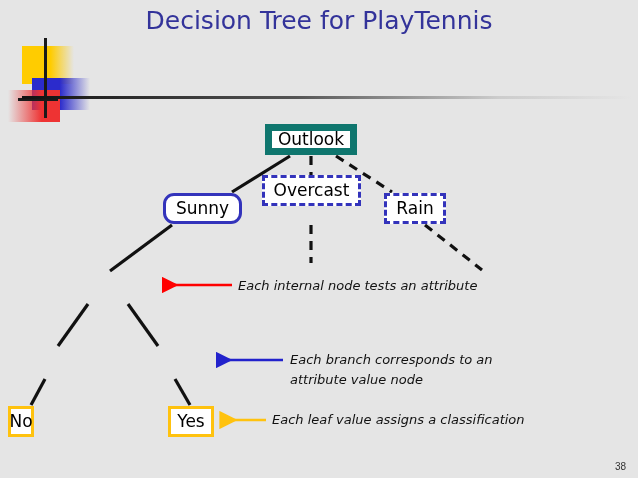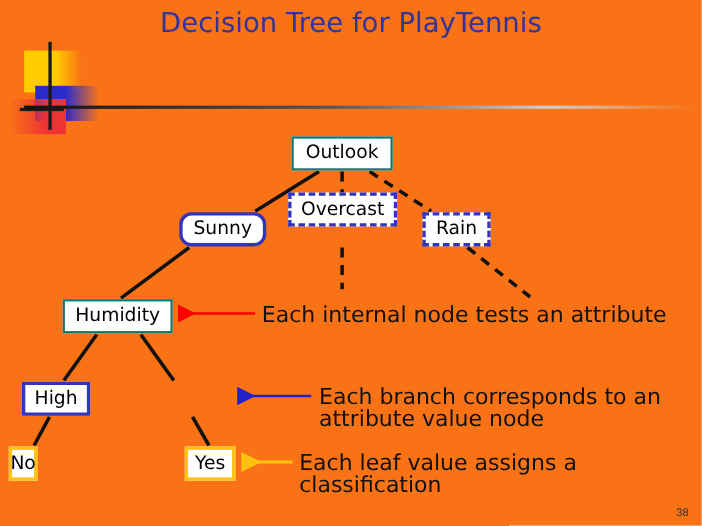--- a/index.html
+++ b/index.html
@@ -7,21 +7,21 @@
     padding: 0;
     background: #ffffff;
   }
   body {
     font-family: "DejaVu Sans", sans-serif;
   }
   #slide {
     position: relative;
     width: 638px;
     height: 478px;
-    background: #f97316;
+    background: #e5e5e5;
     overflow: hidden;
   }
 
   
   #slide-title {
     position: absolute;
     left: 0;
     top: 6px;
     width: 638px;
     text-align: center;
@@ -68,32 +68,33 @@
     box-sizing: border-box;
     background: #ffffff;
     display: flex;
     align-items: center;
     justify-content: center;
     font-size: 17px;
     color: #000000;
     line-height: 1;
     white-space: nowrap;
   }
-  .node.red   { border: 2px solid #0f766e; }
+  .node.red   { border: 7px solid #0f766e; }
   .node.blue  { border: 3px solid #3333bb; }
   .node.gold  { border: 3px solid #ffc20e; }
   .node.bluedash { border: 3px dashed #3333bb; }
 
   
   .annot {
     position: absolute;
-    font-size: 20px;
+    font-size: 13px;
     color: #111111;
     line-height: 20px;
     white-space: pre-line;
+    font-style: italic;
   }
 
   
   #page-number {
     position: absolute;
     right: 12px;
     bottom: 6px;
     font-size: 10px;
     color: #333333;
     font-family: Liberation Sans, sans-serif;
@@ -162,27 +163,21 @@
   </div>
 
   <div class="node bluedash" style="left:262px; top:175px; width:99px; height:31px;text-align:right;">
     <span>Overcast</span>
   </div>
 
   <div class="node bluedash" style="left:384px; top:193px; width:62px; height:31px;">
     <span>Rain</span>
   </div>
 
-  <div class="node red" style="left:57px; top:272px; width:100px; height:31px;">
-    <span>Humidity</span>
-  </div>
 
-  <div class="node blue" style="left:20px; top:347px; width:62px; height:31px;">
-    <span>High</span>
-  </div>
 
 
   <div class="node gold" style="left:8px; top:406px; width:26px; height:31px;">
     <span>No</span>
   </div>
 
   <div class="node gold" style="left:168px; top:406px; width:46px; height:31px;text-align:center;">
     <span>Yes</span>
   </div>
 

